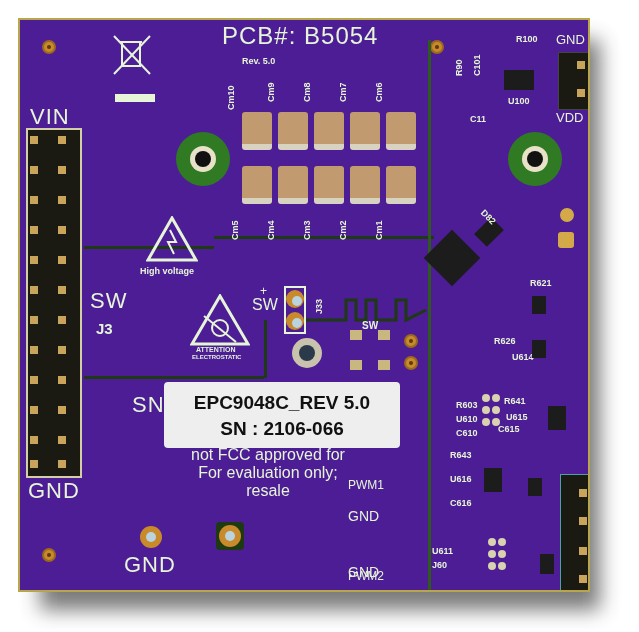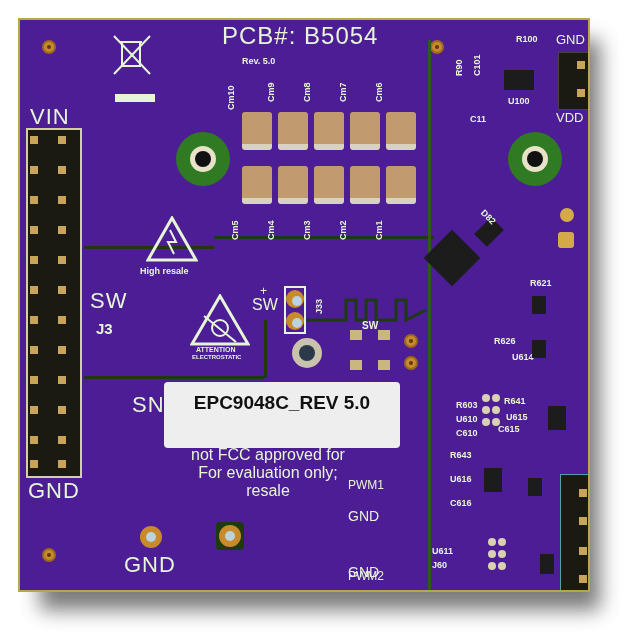--- a/index.html
+++ b/index.html
@@ -121,21 +121,21 @@
   <div class="silk sm vert" style="left:282px;top:220px;">Cm3</div>
   <div class="silk sm vert" style="left:318px;top:220px;">Cm2</div>
   <div class="silk sm vert" style="left:354px;top:220px;">Cm1</div>
 
   <div style="position:absolute;left:126px;top:196px;">
     <svg width="52" height="46" viewBox="0 0 52 46">
       <polygon points="26,2 50,44 2,44" fill="none" stroke="#e6f5d8" stroke-width="3"></polygon>
       <polyline points="24,14 30,26 22,26 28,38" fill="none" stroke="#e6f5d8" stroke-width="2"></polyline>
     </svg>
   </div>
-  <div class="silk sm" style="left:120px;top:246px;">High resale</div>
+  <div class="silk sm" style="left:120px;top:246px;">High voltage</div>
 
   <div style="position:absolute;left:170px;top:274px;">
     <svg width="60" height="52" viewBox="0 0 60 52">
       <polygon points="30,2 58,50 2,50" fill="none" stroke="#e6f5d8" stroke-width="3"></polygon>
       <circle cx="30" cy="34" r="8" fill="none" stroke="#e6f5d8" stroke-width="2"></circle>
       <line x1="14" y1="22" x2="46" y2="48" stroke="#e6f5d8" stroke-width="2"></line>
     </svg>
   </div>
   <div class="silk sm" style="left:176px;top:326px;font-size:7px;">ATTENTION</div>
   <div class="silk sm" style="left:172px;top:334px;font-size:6px;">ELECTROSTATIC</div>
@@ -166,20 +166,21 @@
   </div>
   <div class="mhole" style="left:384px;top:314px;"></div>
   <div class="mhole" style="left:384px;top:336px;"></div>
 
   <div class="ic" style="left:412px;top:218px;width:40px;height:40px;transform:rotate(45deg);"></div>
   <div class="ic" style="left:460px;top:200px;width:18px;height:24px;transform:rotate(45deg);"></div>
   <div class="silk sm" style="left:460px;top:192px;transform:rotate(45deg);">D82</div>
 
   <div class="label">
     <div>EPC9048C_REV 5.0</div>
+    <div>SN : 2106-066</div>
   </div>
 
   <div class="silk med" style="left:128px;top:426px;width:240px;text-align:center;line-height:18px;">
     <div>not FCC approved for</div>
     <div>For evaluation only;</div>
     <div>resale</div>
   </div>
 
   <div class="testpad" style="left:120px;top:506px;"></div>
   <div style="position:absolute;left:196px;top:502px;width:28px;height:28px;background:#1d3a12;border-radius:4px;">

